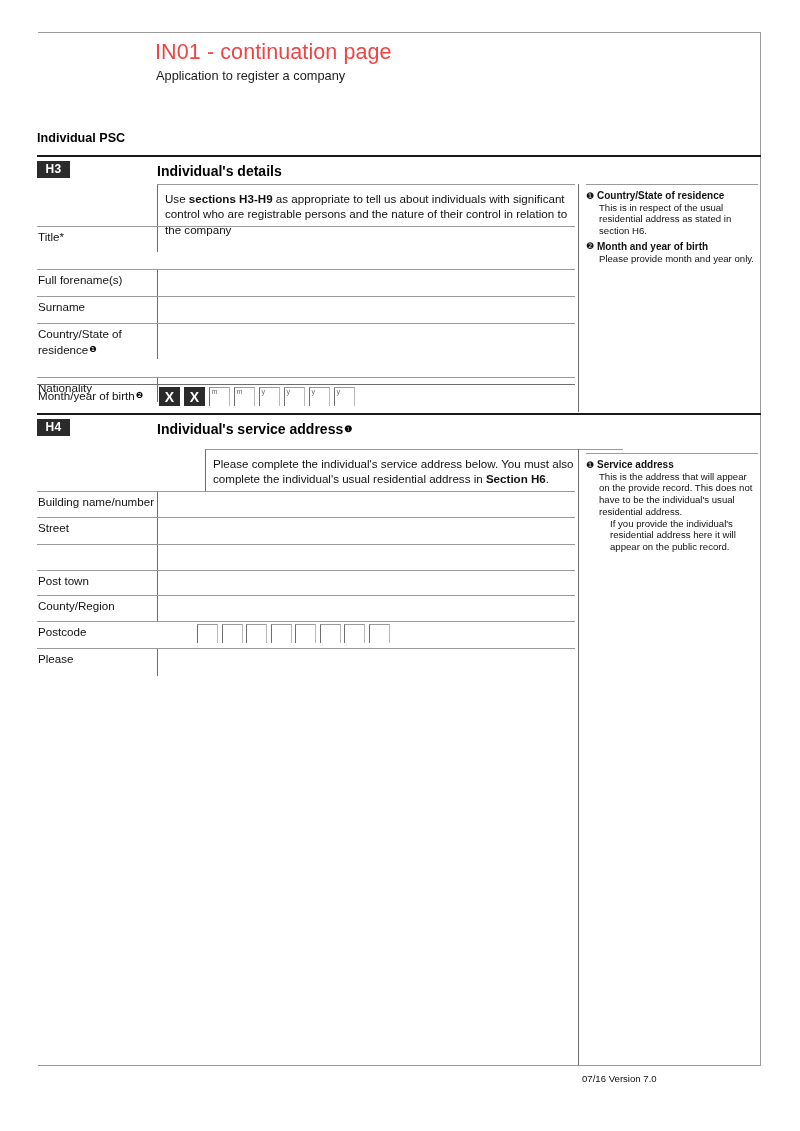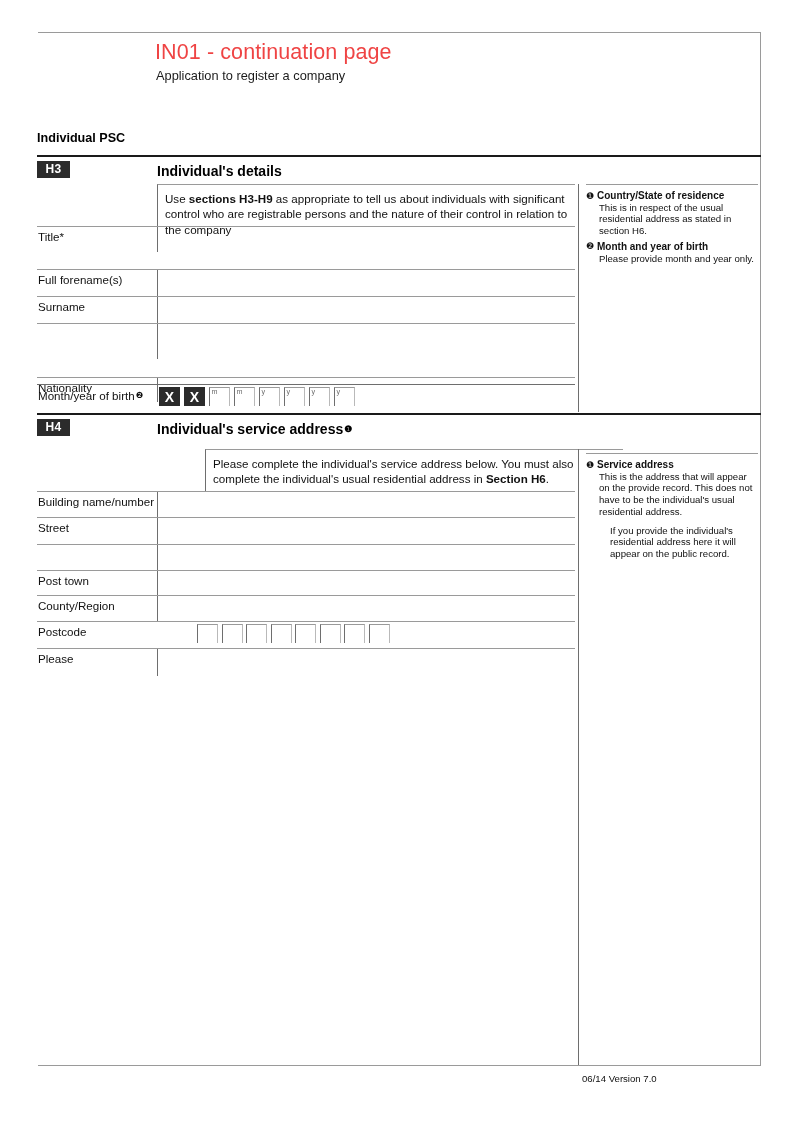--- a/index.html
+++ b/index.html
@@ -84,21 +84,21 @@
     padding-top:5px;
     font-size:9.6px; line-height:11.7px; color:#111;
   }
   .note-item{position:relative; padding-left:11px; margin-bottom:4px;}
   .note-marker{
     position:absolute; left:0; top:.5px;
     font-size:9.2px; line-height:11.7px; color:#111;
   }
   .note-title{font-weight:bold; display:block; font-size:10px;}
   .note-body{display:block; padding-left:2px;}
-  .note-para{display:block; padding-left:13px; margin-top:7px;}
+  .note-para{display:block; padding-left:13px; }
 
   
   .row{
     position:absolute; left:37px; width:538px;
     box-sizing:border-box;
     border-top:1px solid #9a9a9a;
   }
   .row-label{
     position:absolute; left:0; top:0; width:118px;
     padding:3px 4px 0 1px;
@@ -182,20 +182,24 @@
     <div class="row-label">Full forename(s)</div>
     <div class="row-field"></div>
   </div>
 
   <div class="row" style="top:296px; height:27px;">
     <div class="row-label">Surname</div>
     <div class="row-field"></div>
   </div>
 
   <div class="row" style="top:323px; height:36px;">
+    <div class="row-label">
+      <span>Country/State of</span><br>
+      <span>residence</span><span class="sup">❶</span>
+    </div>
     <div class="row-field"></div>
   </div>
 
   <div class="row" style="top:377px; height:25px;">
     <div class="row-label">Nationality</div>
     <div class="row-field"></div>
   </div>
 
   <div class="row" style="top:384px; height:28px; border-top:1.4px solid #6e6e6e;">
     <div class="row-label">
@@ -283,15 +287,15 @@
         <div class="cbox" style="left: 147px;"></div>
         <div class="cbox" style="left: 171.5px;"></div>
       </div>
   </div>
 
   <div class="row" style="top:648px; height:28px;">
     <div class="row-label">Please</div>
     <div class="row-field"></div>
   </div>
 
-  <div class="footer-version">06/14 Version 7.0</div>
+  <div class="footer-version">07/16 Version 7.0</div>
 
 </div>
 
 </body></html>

